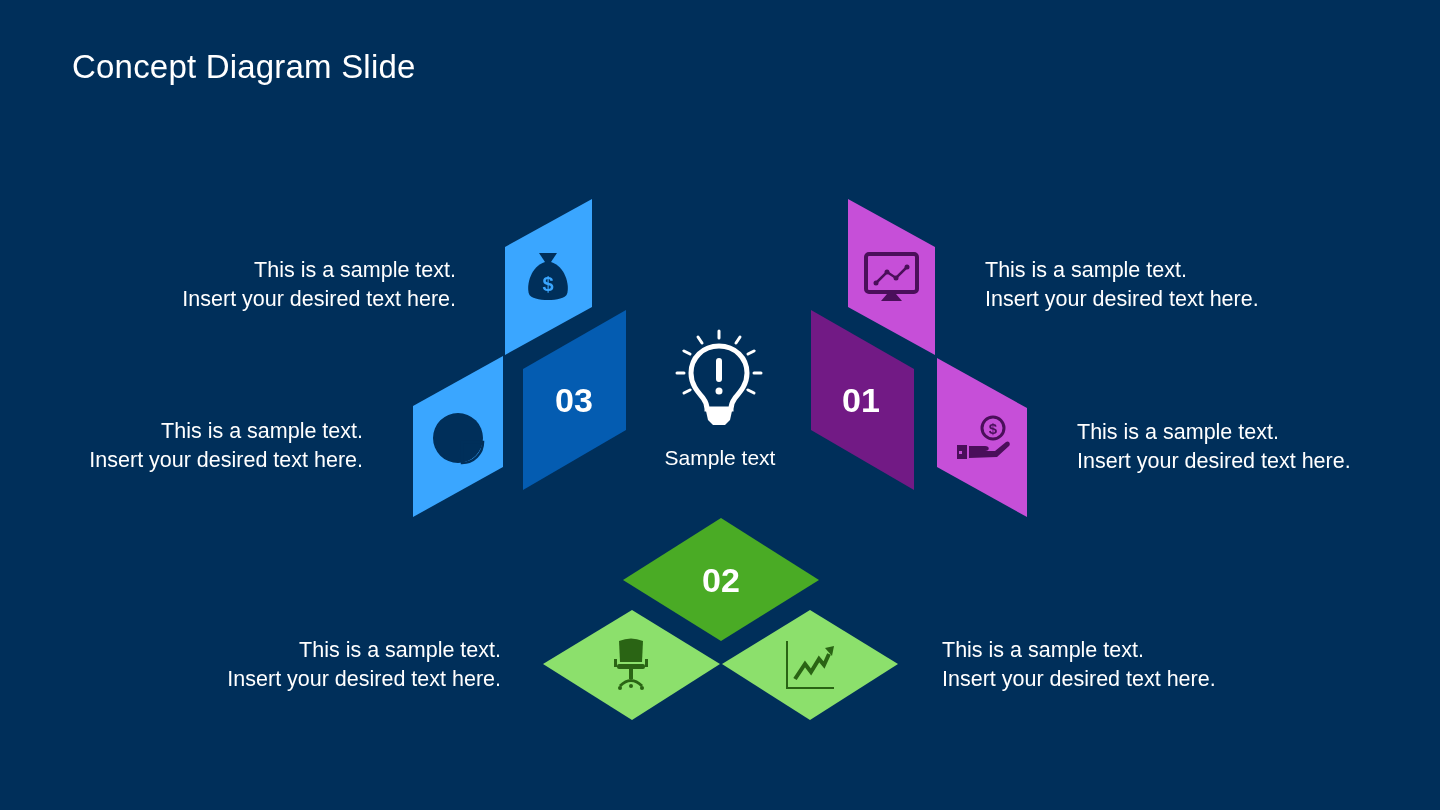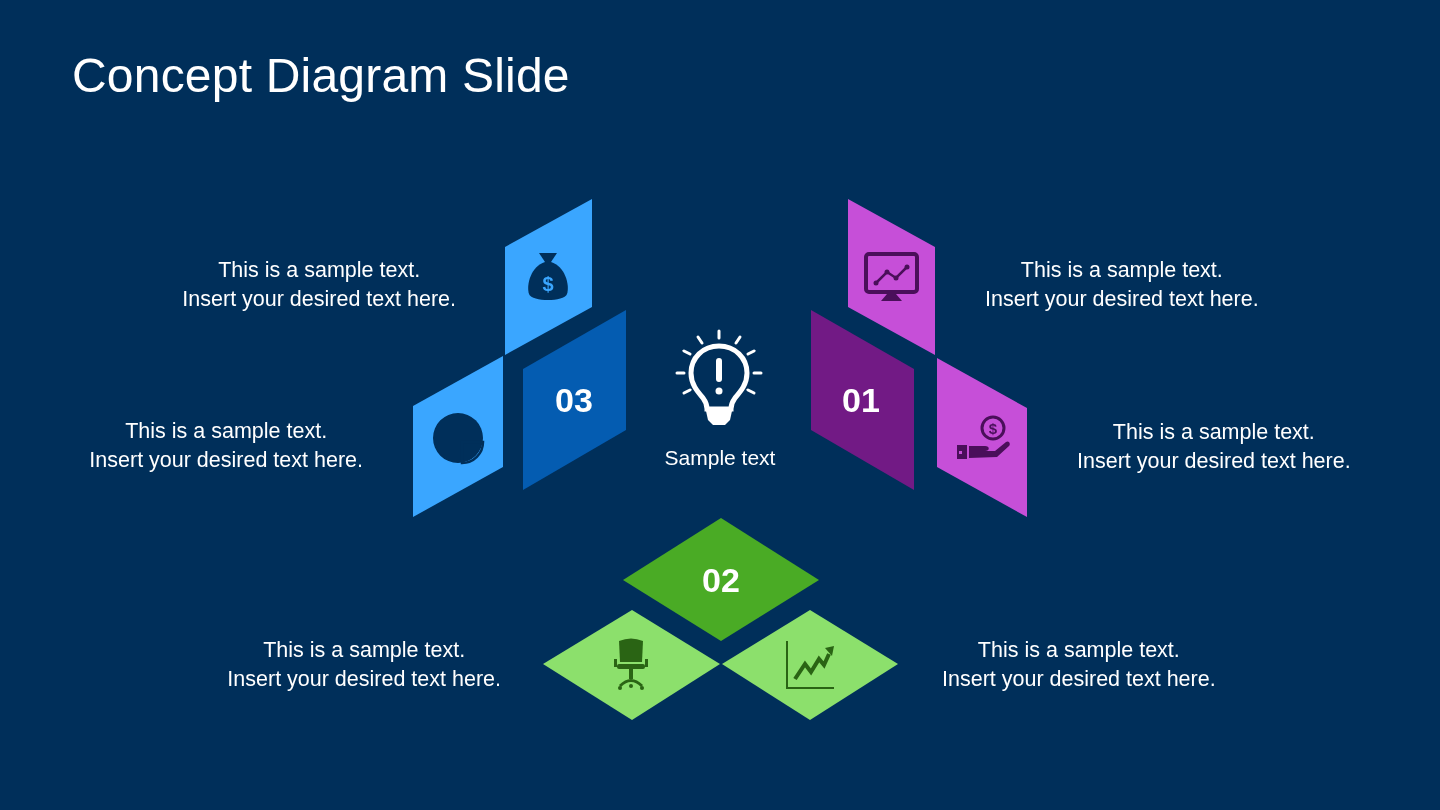--- a/index.html
+++ b/index.html
@@ -4,31 +4,31 @@
   <style>
     html, body { margin: 0; padding: 0; }
     body {
       width: 1440px; height: 810px; overflow: hidden;
       background: #002f5a;
       font-family: "Liberation Sans", sans-serif;
       position: relative;
     }
     .slide-title {
       position: absolute; left: 72px; top: 48px;
-      font-size: 48px; color: #ffffff; font-weight: normal;
+      font-size: 33px; color: #ffffff; font-weight: normal;
       letter-spacing: 0.2px; margin: 0;
     }
     svg.diagram { position: absolute; left: 0; top: 0; }
     .caption {
       position: absolute; color: #ffffff; font-size: 21.5px; line-height: 29px;
       white-space: nowrap;
     }
     .caption.right-align { text-align: right; }
     .caption.left-align { text-align: left; }
-    .caption span { display: block; text-align: center; }
+    .caption span { display: block; }
     .center-label {
       position: absolute; left: 620px; top: 446px; width: 200px;
       text-align: center; color: #ffffff; font-size: 21px;
     }
     .num { font-family: "Liberation Sans", sans-serif; font-weight: bold; fill: #ffffff; font-size: 34px; }
   </style>
 </head>
 <body>
 
 <h1 class="slide-title">Concept Diagram Slide</h1>

